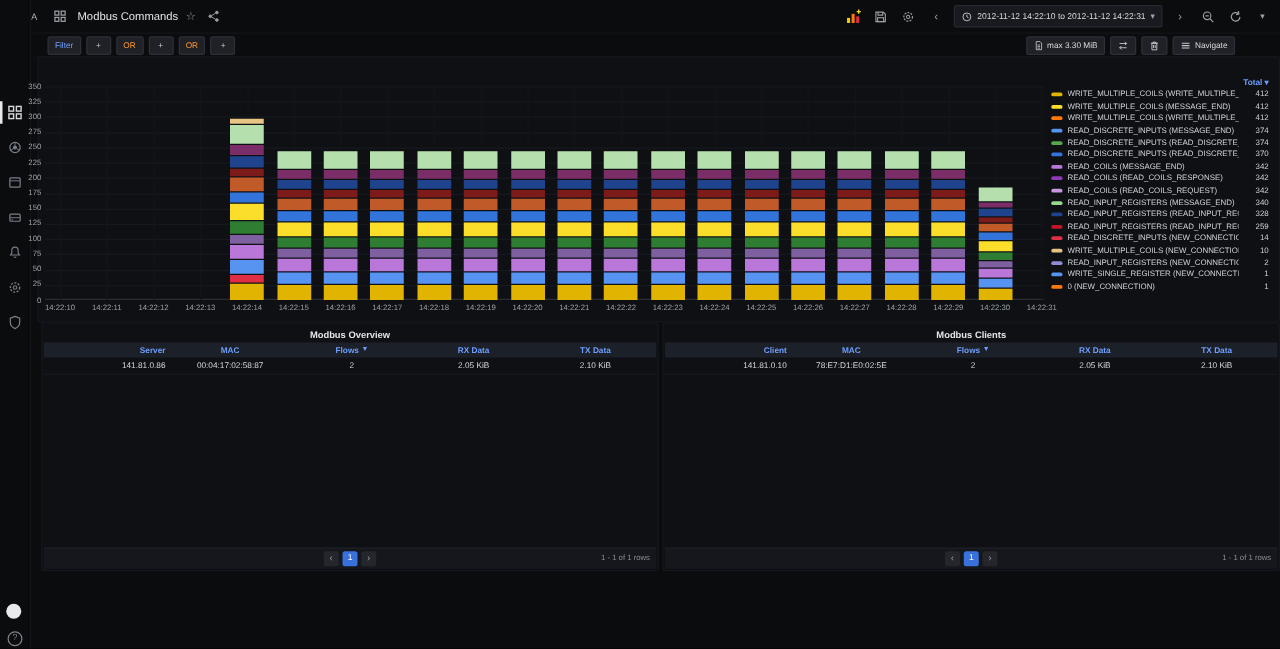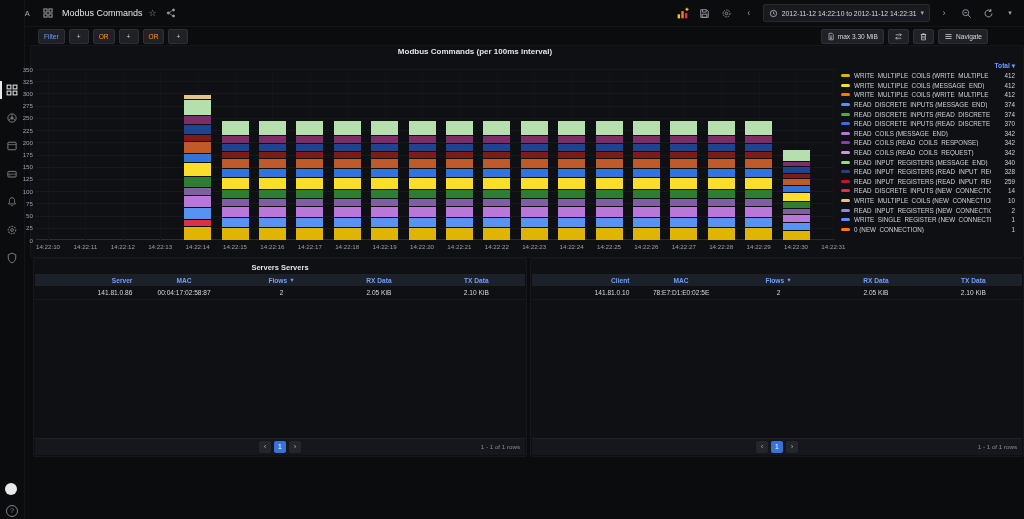--- a/index.html
+++ b/index.html
@@ -278,21 +278,20 @@
     <div class="side-item" style="top:246px">
       <svg width="12" height="12" viewBox="0 0 16 16">
         <path d="M8 1.5 13 3.5V8c0 3-2.2 5.2-5 6.5C5.2 13.2 3 11 3 8V3.5z" fill="none" stroke="#787f89" stroke-width="1.3"></path>
         </svg>
     </div>
   </aside>
   <div id="avatar" class="abs"></div>
   <div id="help-circle" class="abs">?</div>
 
   <section id="chart-panel" class="abs"></section>
-  <div id="chart-title" class="abs">Modbus Commands (per 100ms interval)</div>
   <div id="plot" class="abs">
     <div id="x-axis-line"></div>
   <div class="gridline" style="top: 158.786px;"></div>
       <div class="gridline" style="top: 146.571px;"></div>
       <div class="gridline" style="top: 134.357px;"></div>
       <div class="gridline" style="top: 122.143px;"></div>
       <div class="gridline" style="top: 109.929px;"></div>
       <div class="gridline" style="top: 97.7143px;"></div>
       <div class="gridline" style="top: 85.5px;"></div>
       <div class="gridline" style="top: 73.2857px;"></div>
@@ -657,21 +656,21 @@
         </div>
         <div class="lrow">
           <span class="swatch" style="background: rgb(255, 120, 10);"></span>
           <span class="lname">0 (NEW_CONNECTION)</span>
           <span class="lval">1</span>
         </div>
       </div>
   </div>
 
   <section id="tbl0" class="abs tbl-panel">
-    <div class="tbl-title">Servers Servers</div>
+    <div class="tbl-title">Modbus Overview</div>
     <div class="thead">
         <div class="cell h right">Server</div>
         <div class="cell h">MAC</div>
         <div class="cell h">Flows<span class="sort-caret">▼</span></div>
         <div class="cell h">RX Data</div>
         <div class="cell h">TX Data</div>
       </div>
     <div class="trow">
         <div class="cell right">141.81.0.86</div>
         <div class="cell">00:04:17:02:58:87</div>
@@ -683,20 +682,21 @@
       <div class="pag-center">
         <span class="pg-btn">‹</span>
         <span class="pg-btn active">1</span>
         <span class="pg-btn">›</span>
       </div>
       <span class="pag-range">1 - 1 of 1 rows</span>
     </div>
   </section>
 
   <section id="tbl1" class="abs tbl-panel">
+    <div class="tbl-title">Modbus Clients</div>
     <div class="thead">
         <div class="cell h right">Client</div>
         <div class="cell h">MAC</div>
         <div class="cell h">Flows<span class="sort-caret">▼</span></div>
         <div class="cell h">RX Data</div>
         <div class="cell h">TX Data</div>
       </div>
     <div class="trow">
         <div class="cell right">141.81.0.10</div>
         <div class="cell">78:E7:D1:E0:02:5E</div>

